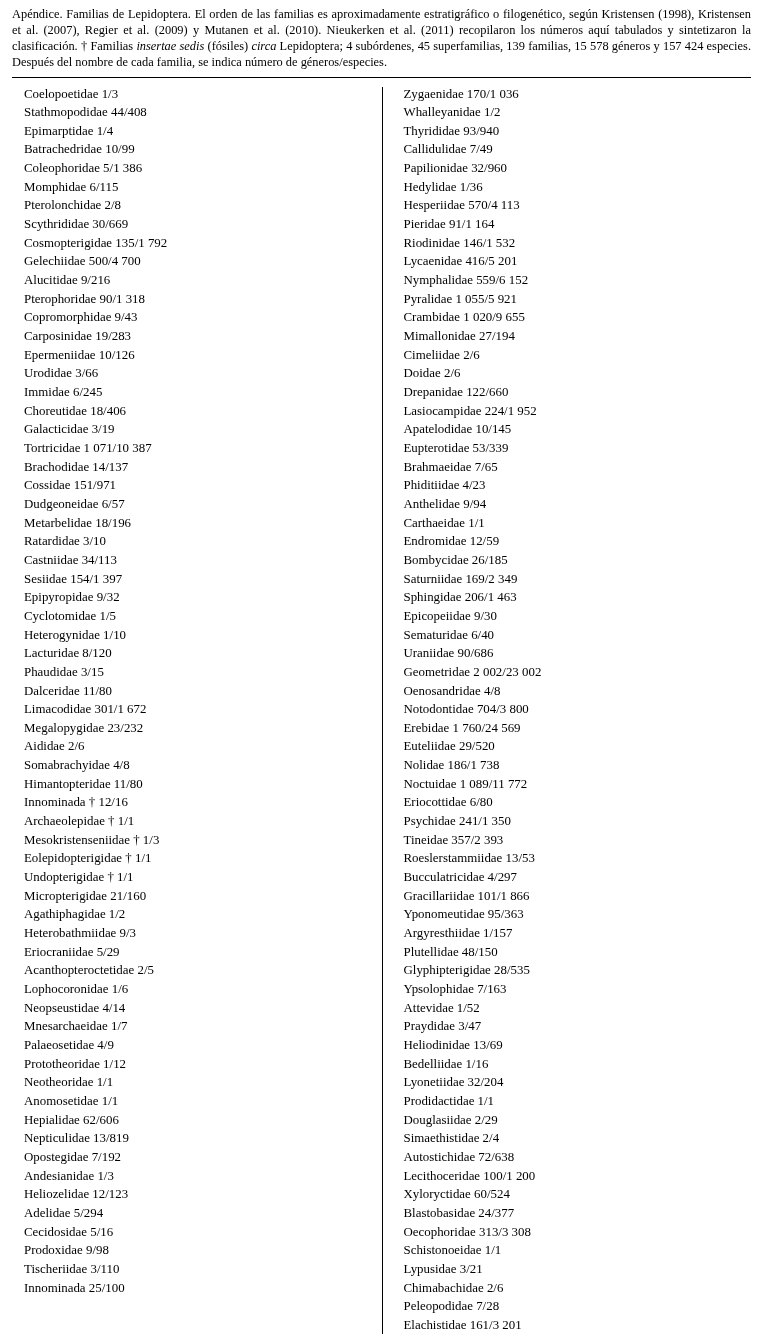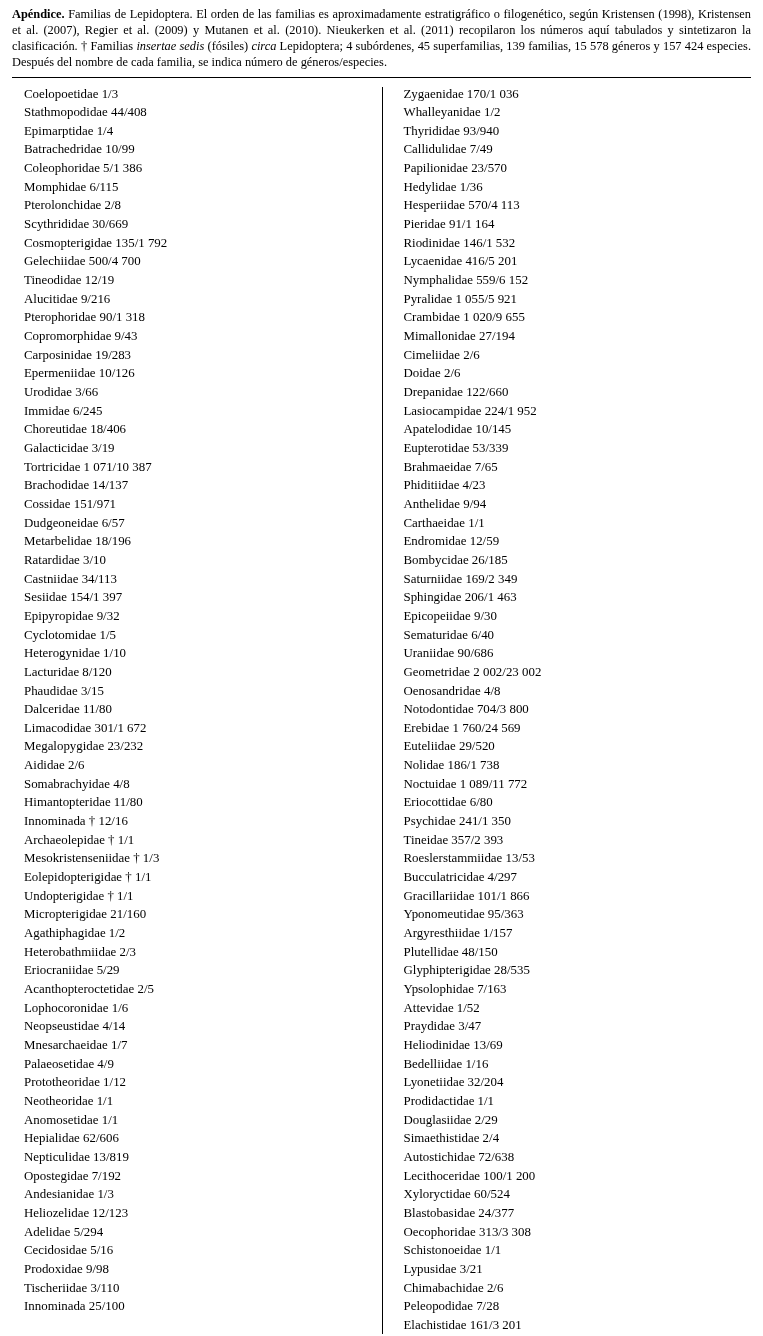--- a/index.html
+++ b/index.html
@@ -19,21 +19,21 @@
     box-sizing: border-box;
     padding: 6px 10px 4px 10px;
     position: relative;
   }
   .header-block {
     font-size: 12.4px;
     line-height: 1.30;
     text-align: justify;
     padding: 0 2px 0 2px;
   }
-  .header-block b { font-weight: bold; }
+  .header-block b { font-weight: normal; }
   .header-block i { }
   .rule {
     border: none;
     border-top: 1.6px solid #000;
     margin: 6px 2px 0 2px;
     height: 0;
   }
   .columns {
     display: flex;
     flex-direction: row;
@@ -80,21 +80,20 @@
         <div class="entry">Coelopoetidae 1/3</div>
         <div class="entry">Stathmopodidae 44/408</div>
         <div class="entry">Epimarptidae 1/4</div>
         <div class="entry">Batrachedridae 10/99</div>
         <div class="entry">Coleophoridae 5/1 386</div>
         <div class="entry">Momphidae 6/115</div>
         <div class="entry">Pterolonchidae 2/8</div>
         <div class="entry">Scythrididae 30/669</div>
         <div class="entry">Cosmopterigidae 135/1 792</div>
         <div class="entry">Gelechiidae 500/4 700</div>
-        <div class="entry">Tineodidae 12/19</div>
         <div class="entry">Alucitidae 9/216</div>
         <div class="entry">Pterophoridae 90/1 318</div>
         <div class="entry">Copromorphidae 9/43</div>
         <div class="entry">Carposinidae 19/283</div>
         <div class="entry">Epermeniidae 10/126</div>
         <div class="entry">Urodidae 3/66</div>
         <div class="entry">Immidae 6/245</div>
         <div class="entry">Choreutidae 18/406</div>
         <div class="entry">Galacticidae 3/19</div>
         <div class="entry">Tortricidae 1 071/10 387</div>
@@ -116,21 +115,21 @@
         <div class="entry">Aididae 2/6</div>
         <div class="entry">Somabrachyidae 4/8</div>
         <div class="entry">Himantopteridae 11/80</div>
         <div class="entry">Innominada † 12/16</div>
         <div class="entry">Archaeolepidae † 1/1</div>
         <div class="entry">Mesokristenseniidae † 1/3</div>
         <div class="entry">Eolepidopterigidae † 1/1</div>
         <div class="entry">Undopterigidae † 1/1</div>
         <div class="entry">Micropterigidae 21/160</div>
         <div class="entry">Agathiphagidae 1/2</div>
-        <div class="entry">Heterobathmiidae 2/3</div>
+        <div class="entry">Heterobathmiidae 9/3</div>
         <div class="entry">Eriocraniidae 5/29</div>
         <div class="entry">Acanthopteroctetidae 2/5</div>
         <div class="entry">Lophocoronidae 1/6</div>
         <div class="entry">Neopseustidae 4/14</div>
         <div class="entry">Mnesarchaeidae 1/7</div>
         <div class="entry">Palaeosetidae 4/9</div>
         <div class="entry">Prototheoridae 1/12</div>
         <div class="entry">Neotheoridae 1/1</div>
         <div class="entry">Anomosetidae 1/1</div>
         <div class="entry">Hepialidae 62/606</div>
@@ -142,21 +141,21 @@
         <div class="entry">Cecidosidae 5/16</div>
         <div class="entry">Prodoxidae 9/98</div>
         <div class="entry">Tischeriidae 3/110</div>
         <div class="entry">Innominada 25/100</div>
       </div>
     <div class="col right" id="right-col">
         <div class="entry">Zygaenidae 170/1 036</div>
         <div class="entry">Whalleyanidae 1/2</div>
         <div class="entry">Thyrididae 93/940</div>
         <div class="entry">Callidulidae 7/49</div>
-        <div class="entry">Papilionidae 23/570</div>
+        <div class="entry">Papilionidae 32/960</div>
         <div class="entry">Hedylidae 1/36</div>
         <div class="entry">Hesperiidae 570/4 113</div>
         <div class="entry">Pieridae 91/1 164</div>
         <div class="entry">Riodinidae 146/1 532</div>
         <div class="entry">Lycaenidae 416/5 201</div>
         <div class="entry">Nymphalidae 559/6 152</div>
         <div class="entry">Pyralidae 1 055/5 921</div>
         <div class="entry">Crambidae 1 020/9 655</div>
         <div class="entry">Mimallonidae 27/194</div>
         <div class="entry">Cimeliidae 2/6</div>

